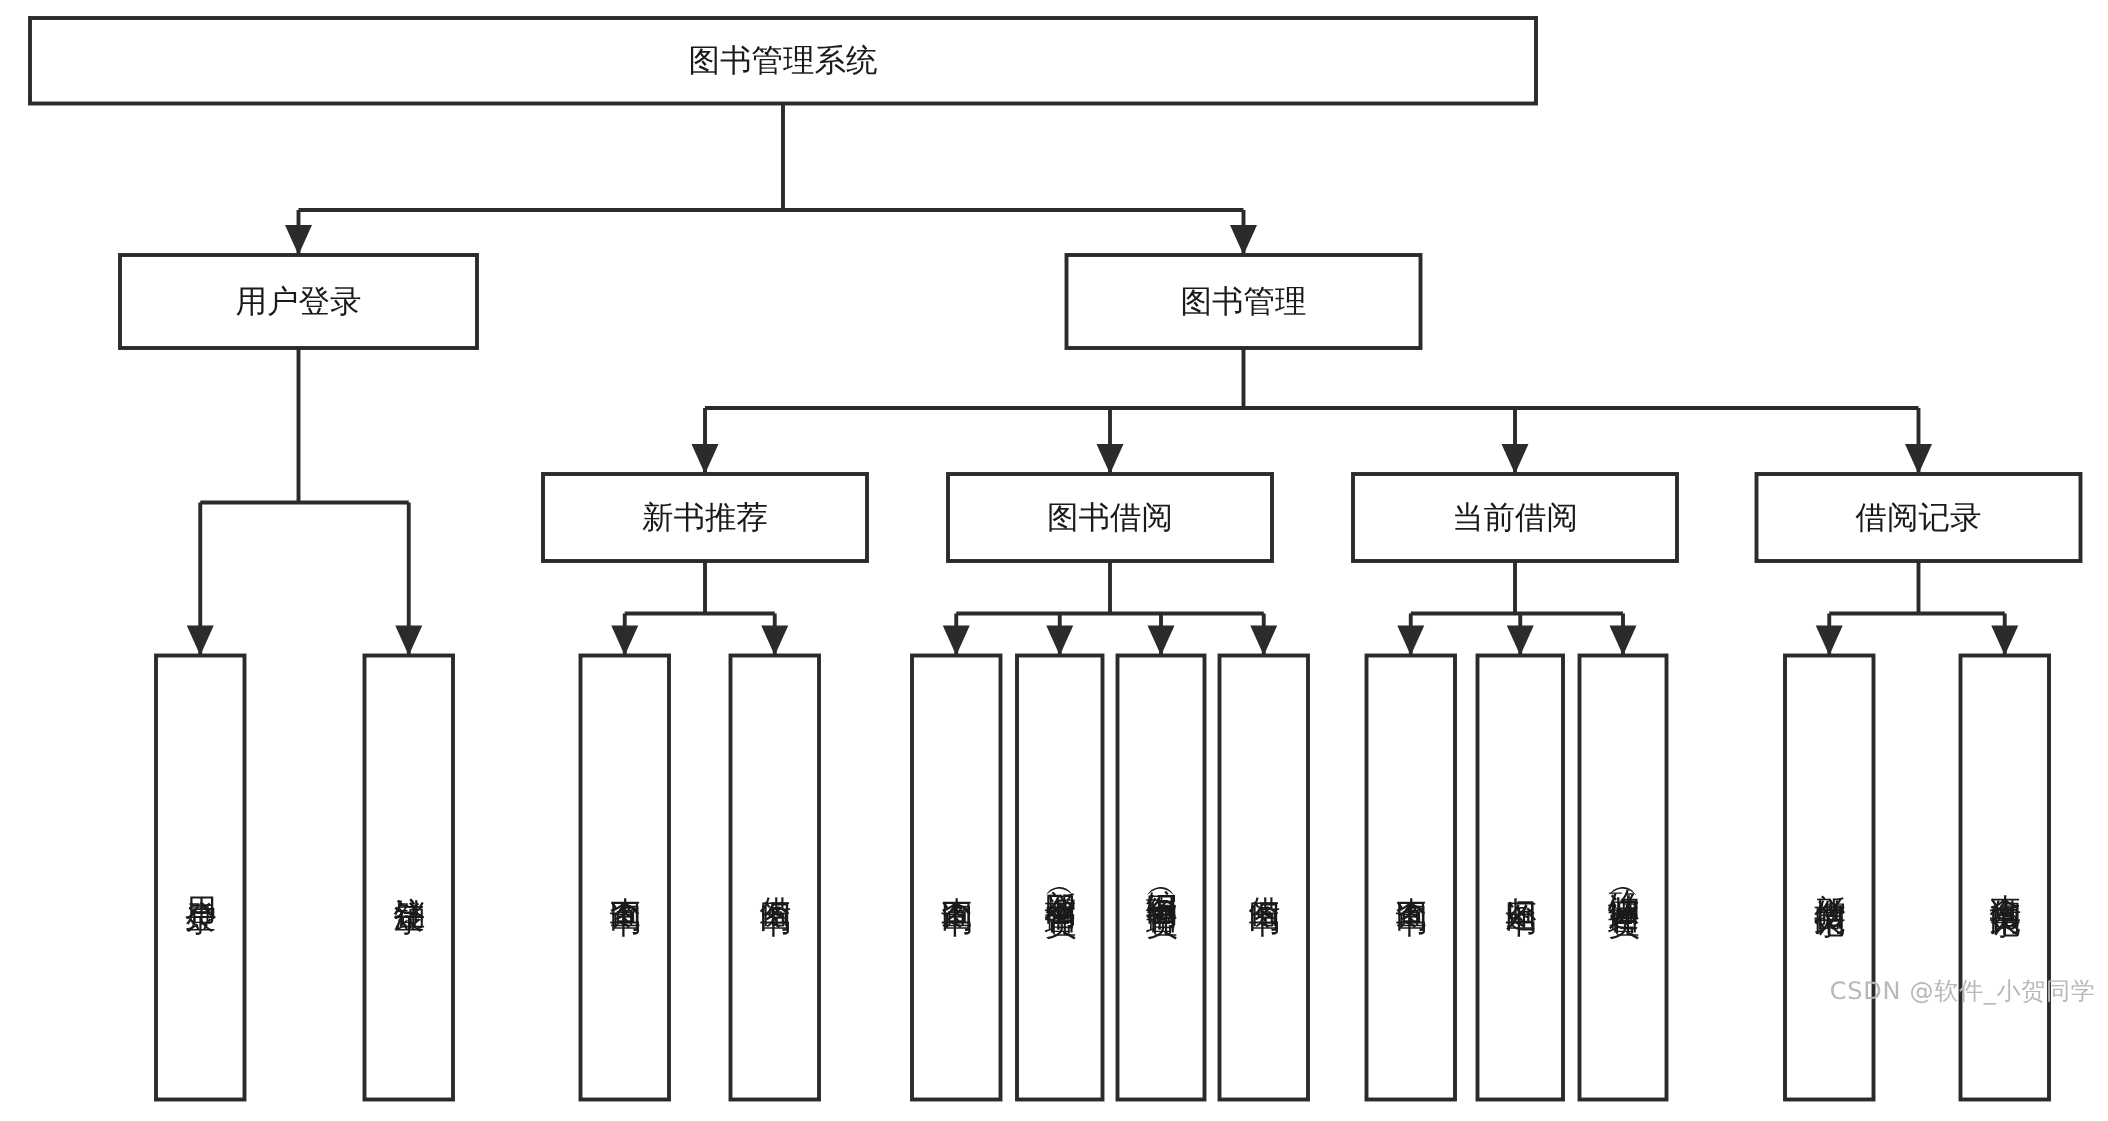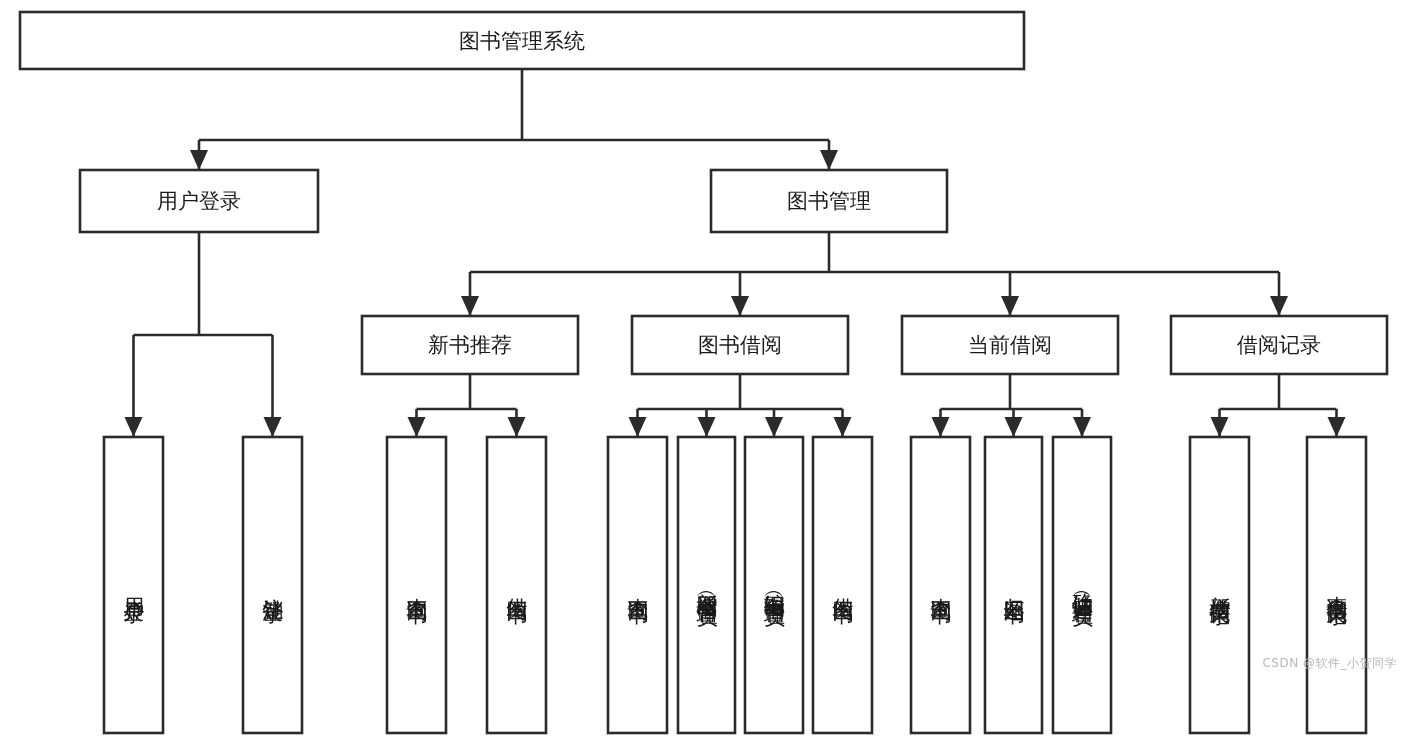--- a/index.html
+++ b/index.html
@@ -62,21 +62,21 @@
     font-size: 21px;
     line-height: 1;
     color: #1a1a1a;
     white-space: nowrap;
     font-family: "DejaVu Sans", "Liberation Sans", sans-serif;
   }
   .watermark {
     position: absolute;
     right: 8px;
     bottom: 4px;
-    font-size: 12px;
+    font-size: 16px;
     color: #b8b8b8;
     font-family: "DejaVu Sans", "Liberation Sans", sans-serif;
     white-space: nowrap;
     letter-spacing: 0.5px;
     text-align: right;
   }
 </style>
 </head>
 <body>
 

